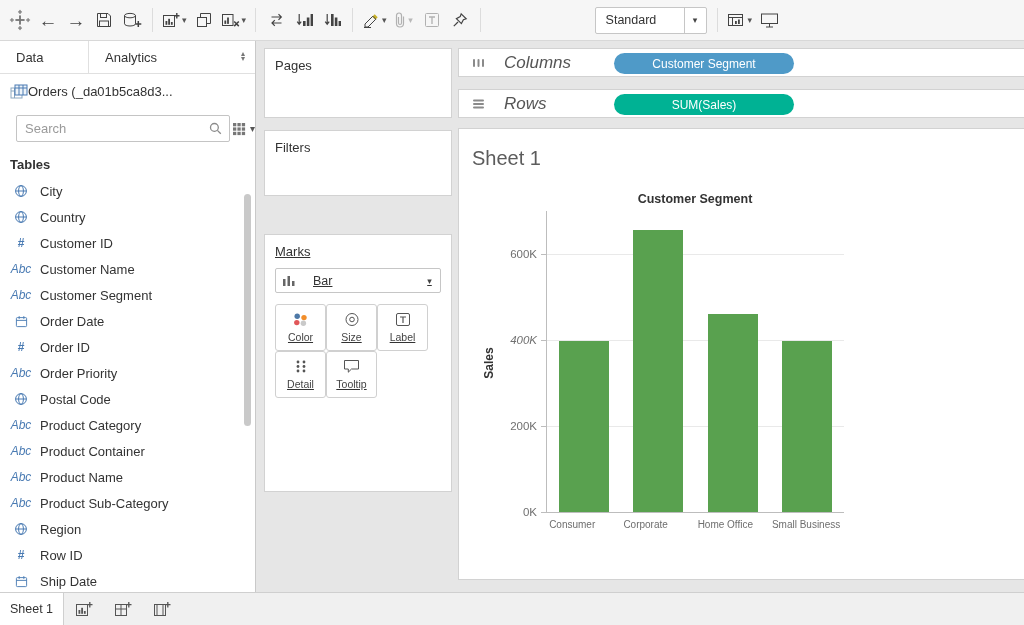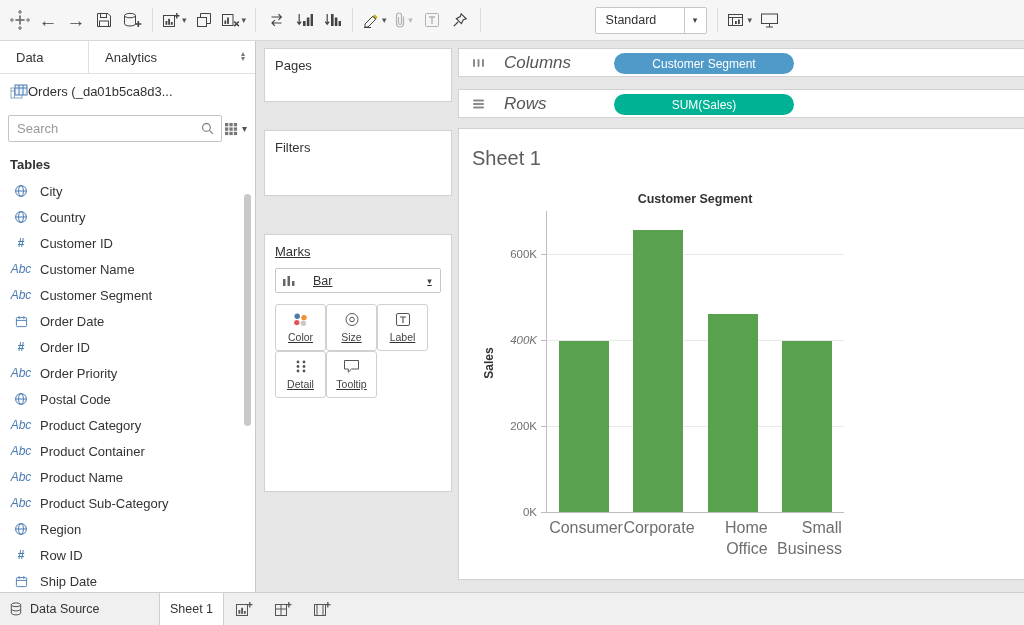--- a/index.html
+++ b/index.html
@@ -47,21 +47,21 @@
   }
   .lp-tabs { height:33px; display:flex; border-bottom:1px solid #e0e0e0; }
   .lp-tab-data { width:88px; display:flex; align-items:center; padding-left:16px; background:#fff; }
   .lp-tab-analytics {
     flex:1; display:flex; align-items:center; justify-content:space-between;
     padding:0 10px 0 16px; border-left:1px solid #e0e0e0; color:#333;
   }
   .updown { display:flex; flex-direction:column; line-height:.62; font-size:8px; color:#777; }
   .datasource-row { height:34px; display:flex; align-items:center; gap:0; padding:0 10px; }
   .ds-text { white-space:nowrap; overflow:hidden; }
-  .search-row { display:flex; align-items:center; padding:7px 8px 6px 8px; }
+  .search-row { display:flex; align-items:center; padding:7px 8px 6px 16px; }
   .search-box {
     flex:1; height:27px; border:1px solid #c4c4c4; border-radius:2px;
     background:#fff; display:flex; align-items:center;
   }
   .search-box input {
     flex:1; border:0; outline:0; background:transparent;
     font: 13px "Liberation Sans", sans-serif; color:#333; padding:0 8px; min-width:0;
   }
   .search-box input::placeholder { color:#9a9a9a; }
   .search-glass { padding-right:7px; }
@@ -72,21 +72,21 @@
   .num-glyph { color:#4a7bb3; font-weight:bold; font-size:12px; }
   .abc-glyph { color:#4a7bb3; font-size:12px;font-style:italic; }
   .lp-scrollbar {
     position:absolute; right:4px; top:153px; width:7px; height:232px;
     background:#c9c9c9; border-radius:4px;
   }
 
   
   .card { position:absolute; background:#fff; border:1px solid #d2d2d2; }
   .card-label { padding:9px 10px 8px 10px; color:#333; }
-  #pages-card   { left:264px; top:48px;  width:188px; height:54px;  }
+  #pages-card   { left:264px; top:48px;  width:188px; height:70px;  }
   #filters-card { left:264px; top:130px; width:188px; height:66px;  }
   #marks-card   { left:264px; top:234px; width:188px; height:258px;text-decoration:underline; }
   .mark-type-select {
     margin:1px 10px 11px 10px; height:25px;
     border:1px solid #c6c6c6; border-radius:2px; display:flex; align-items:center;
   }
   .mt-text { flex:1; display:flex; align-items:center; gap:18px; padding-left:7px; font-size:12.5px; }
   .mt-caret { width:21px; align-self:stretch; display:flex; align-items:center; justify-content:center;
               font-size:9px; color:#444; }
   .marks-buttons { display:flex; flex-wrap:wrap; gap:0; padding:0 10px; }
@@ -127,21 +127,21 @@
   }
   .gridline { position:absolute; left:0; right:0; height:1px; background:#e9e9e9; }
   .tick-mark { position:absolute; left:-6px; width:5px; height:1px; background:#bdbdbd; }
   .ytick-label { position:absolute; right:100%; margin-right:10px; transform:translateY(-50%);
                  font-size:11.5px; color:#707070; white-space:nowrap; }
   .bars { position:absolute; left:0; right:0; top:0; bottom:0;
           display:flex; justify-content:space-around; align-items:flex-end; }
   .bar { width:50px; }
   .xlabels { position:absolute; top:100%; left:0; right:0; margin-top:6px;
              display:flex; justify-content:space-around; }
-  .xlabel { width:70px; text-align:right; font-size:16px; color:#6e6e6e; line-height:1.3; }
+  .xlabel { width:70px; text-align:left; font-size:10px; color:#6e6e6e; line-height:1.3; }
 
   
   .bottom-bar {
     position:absolute; left:0; right:0; bottom:0; height:33px;
     background:#f0f0f0; border-top:1px solid #cfcfcf; display:flex; align-items:stretch;
   }
   .ds-tab { width:160px; display:flex; align-items:center; gap:8px; padding-left:10px;
             font-size:12.5px; border-right:1px solid #cfcfcf; }
   .sheet-tab { width:64px; background:#fff; border-right:1px solid #cfcfcf;
                display:flex; align-items:center; justify-content:center; font-size:12.5px; }
@@ -614,30 +614,20 @@
       <div class="bars">
         <div class="bar" style="height: 56.8571%; background: rgb(89, 161, 79);"></div>
         <div class="bar" style="height: 93.5714%; background: rgb(89, 161, 79);"></div>
         <div class="bar" style="height: 65.7143%; background: rgb(89, 161, 79);"></div>
         <div class="bar" style="height: 56.8571%; background: rgb(89, 161, 79);"></div>
       </div>
     </div>
 </div>
 
 <div class="bottom-bar">
-  <div class="ds-tab">
-    <span>
-      <svg width="12" height="14" viewBox="0 0 12 14" fill="none" stroke="#555">
-        <ellipse cx="6" cy="2.8" rx="4.7" ry="1.9"></ellipse>
-        <path d="M1.3 2.8v8.2c0 1 2.1 1.9 4.7 1.9s4.7-.9 4.7-1.9V2.8"></path>
-        <path d="M1.3 7c0 1 2.1 1.9 4.7 1.9S10.7 8 10.7 7"></path>
-      </svg>
-    </span>
-    <span>Data Source</span>
-  </div>
   <div class="sheet-tab">
     <span>Sheet 1</span>
   </div>
   <div class="bb-icon-btn">
     <span>
       <svg width="18" height="16" viewBox="0 0 18 16" fill="none" stroke="#555">
         <rect x="1.5" y="3.5" width="11" height="11"></rect>
         <rect x="3.5" y="9" width="1.8" height="3.8" fill="#555" stroke="none"></rect>
         <rect x="6.2" y="6.8" width="1.8" height="6" fill="#555" stroke="none"></rect>
         <rect x="8.9" y="10" width="1.8" height="2.8" fill="#555" stroke="none"></rect>

